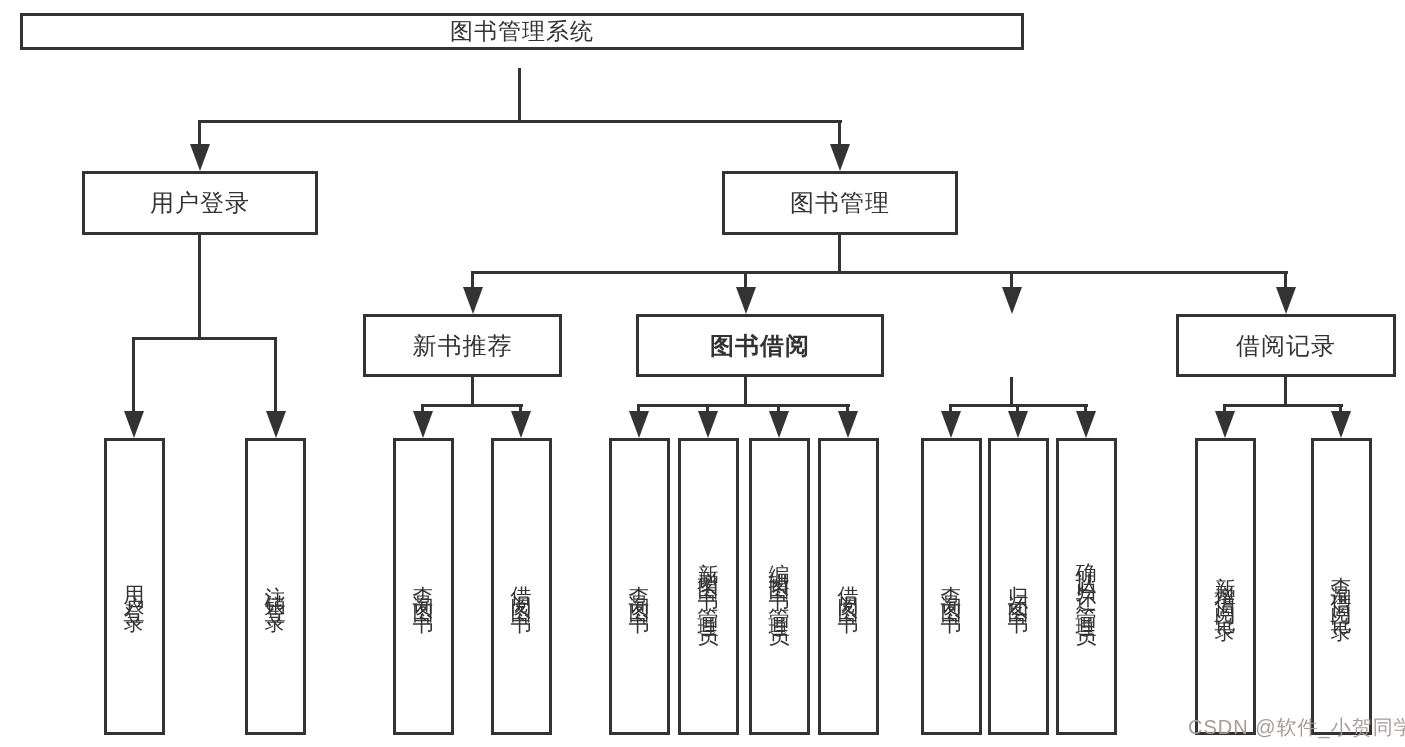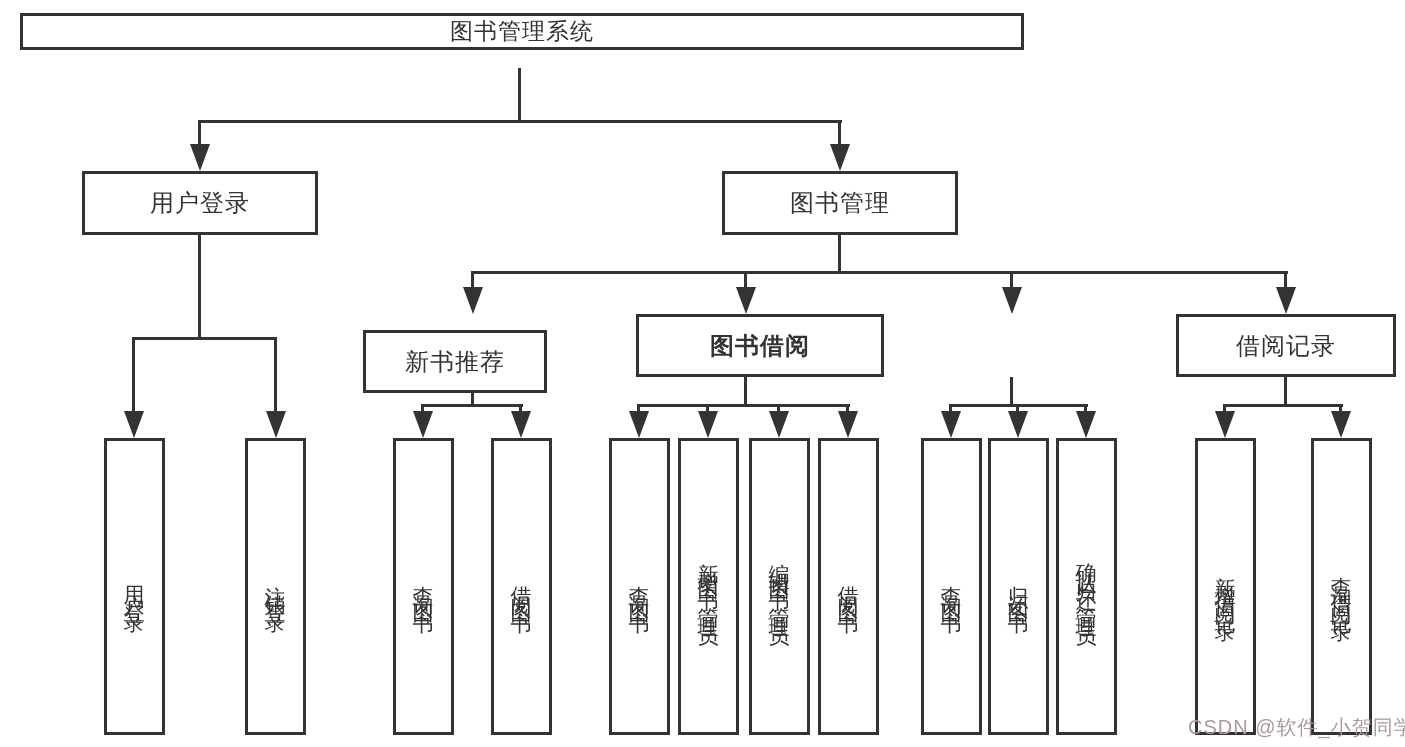--- a/index.html
+++ b/index.html
@@ -100,21 +100,21 @@
     <span class="lbl">图书管理系统</span>
   </div>
 
   <div class="box" style="left:82px; top:171px; width:236px; height:64px;">
     <span class="lbl">用户登录</span>
   </div>
   <div class="box" style="left:722px; top:171px; width:236px; height:64px;">
     <span class="lbl">图书管理</span>
   </div>
 
-  <div class="box" style="left:363px; top:330px; width:184px; height:63px;">
+  <div class="box" style="left:363px; top:314px; width:199px; height:63px;">
     <span class="lbl">新书推荐</span>
   </div>
   <div class="box" style="left:636px; top:314px; width:248px; height:63px;font-weight:bold;">
     <span class="lbl">图书借阅</span>
   </div>
   <div class="box" style="left:1176px; top:314px; width:220px; height:63px;">
     <span class="lbl">借阅记录</span>
   </div>
 
   <div class="box leaf" style="left:104px; top:438px; width:61px; height:297px;">

